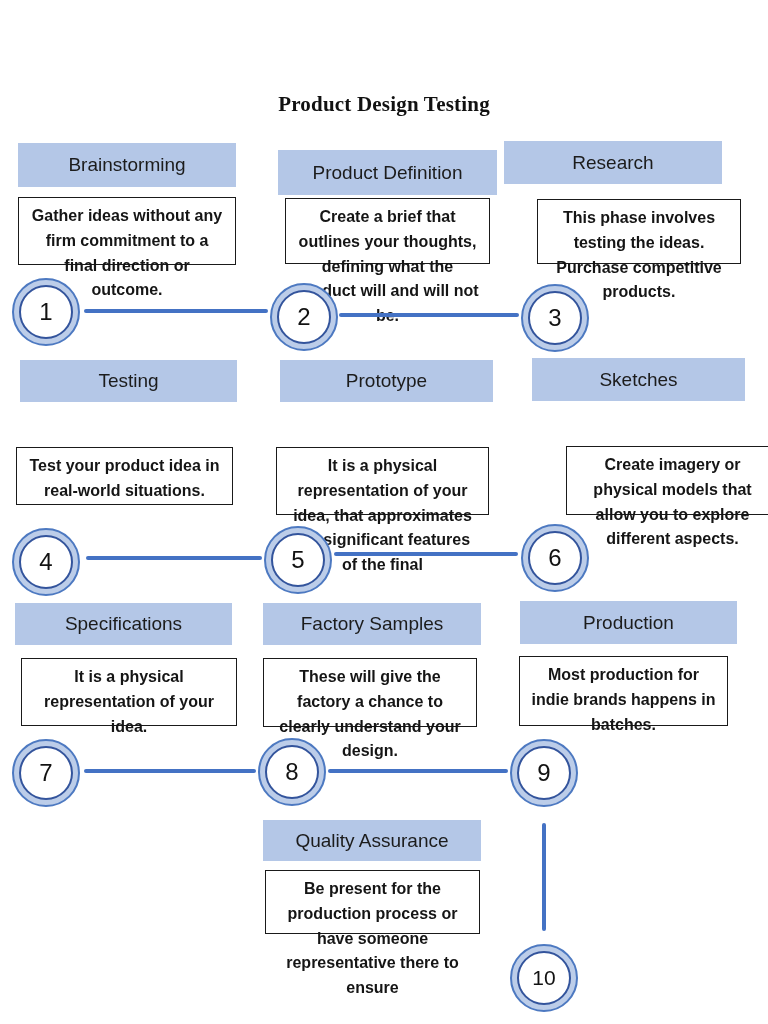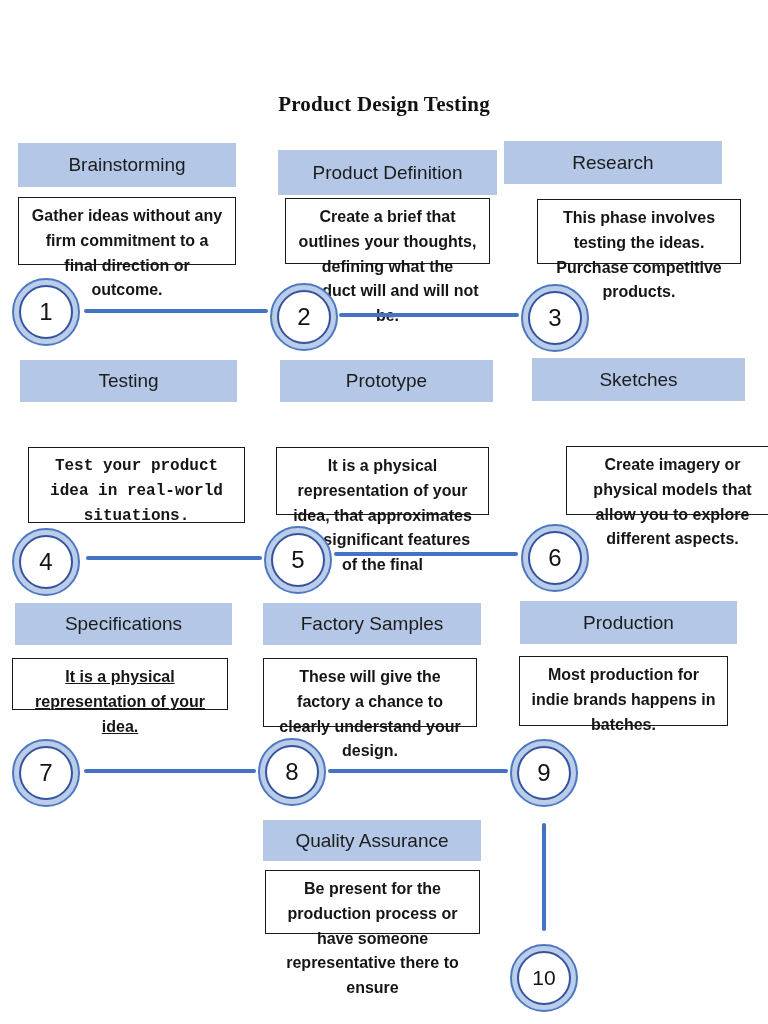--- a/index.html
+++ b/index.html
@@ -84,41 +84,41 @@
     <div class="circle-inner">2</div>
   </div>
   <div class="circle" style="left:521px;top:284px;">
     <div class="circle-inner">3</div>
   </div>
 
   <div class="phase-header" style="left:280px;top:360px;width:213px;height:42px;">Prototype</div>
   <div class="phase-header" style="left:20px;top:360px;width:217px;height:42px;">Testing</div>
   <div class="phase-header" style="left:532px;top:358px;width:213px;height:43px;">Sketches</div>
 
-  <div class="phase-desc" style="left:28px;top:447px;width:217px;height:76px;font-family:Liberation Mono, monospace;">Test your product idea in real-world situations.</div>
+  <div class="phase-desc" style="left:16px;top:447px;width:217px;height:58px;">Test your product idea in real-world situations.</div>
   <div class="phase-desc" style="left:276px;top:447px;width:213px;height:68px;">It is a physical representation of your idea, that approximates the significant features of the final</div>
   <div class="phase-desc" style="left:530px;top:446px;width:213px;height:69px;margin-left:36px;">Create imagery or physical models that allow you to explore different aspects.</div>
 
   <div class="hline" style="left:86px;top:556px;width:176px;"></div>
   <div class="hline" style="left:334px;top:552px;width:184px;"></div>
   <div class="circle" style="left:12px;top:528px;">
     <div class="circle-inner">4</div>
   </div>
   <div class="circle" style="left:264px;top:526px;">
     <div class="circle-inner">5</div>
   </div>
   <div class="circle" style="left:521px;top:524px;">
     <div class="circle-inner">6</div>
   </div>
 
   <div class="phase-header" style="left:15px;top:603px;width:217px;height:42px;">Specifications</div>
   <div class="phase-header" style="left:263px;top:603px;width:218px;height:42px;">Factory Samples</div>
   <div class="phase-header" style="left:520px;top:601px;width:217px;height:43px;">Production</div>
 
-  <div class="phase-desc" style="left:12px;top:658px;width:216px;height:52px;text-decoration:underline;">It is a physical representation of your idea.</div>
+  <div class="phase-desc" style="left:21px;top:658px;width:216px;height:68px;">It is a physical representation of your idea.</div>
   <div class="phase-desc" style="left:263px;top:658px;width:214px;height:69px;">These will give the factory a chance to clearly understand your design.</div>
   <div class="phase-desc" style="left:519px;top:656px;width:209px;height:70px;">Most production for indie brands happens in batches.</div>
 
   <div class="hline" style="left:84px;top:769px;width:172px;"></div>
   <div class="hline" style="left:328px;top:769px;width:180px;"></div>
   <div class="circle" style="left:12px;top:739px;">
     <div class="circle-inner">7</div>
   </div>
   <div class="circle" style="left:258px;top:738px;">
     <div class="circle-inner">8</div>

